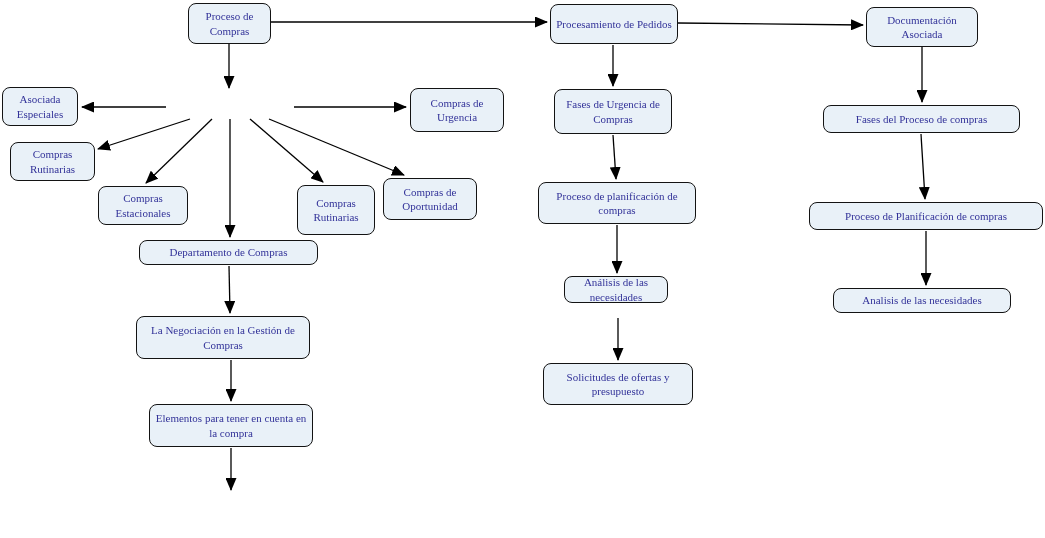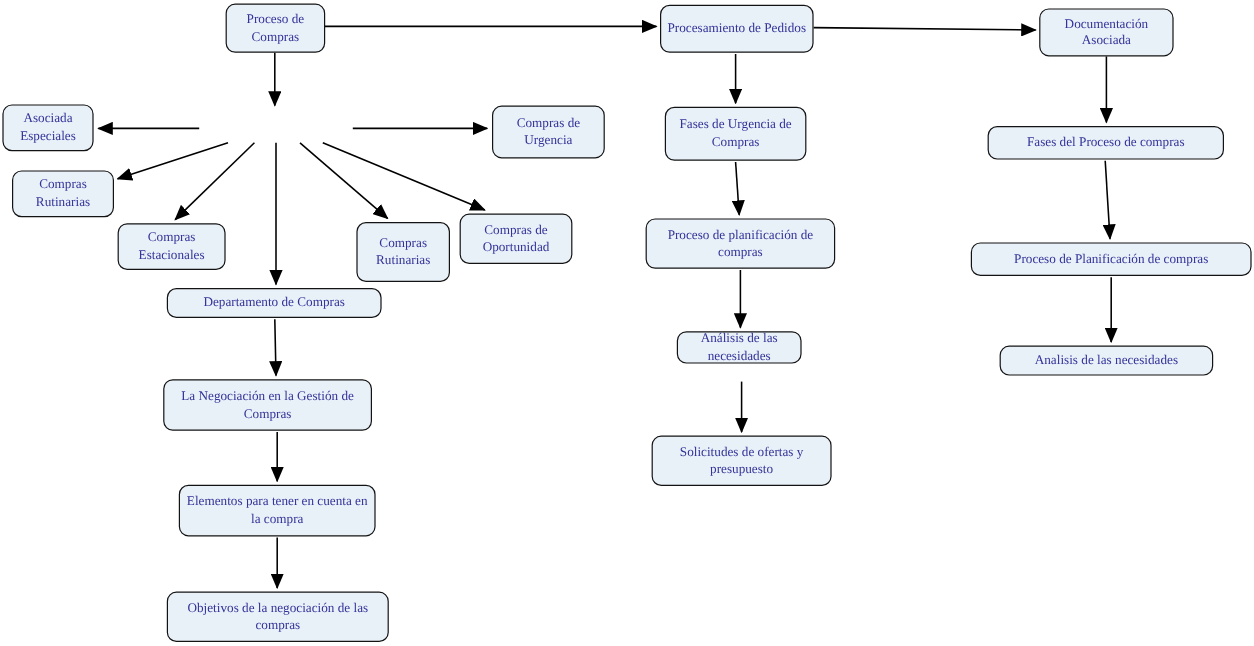--- a/index.html
+++ b/index.html
@@ -90,21 +90,20 @@
   <div class="node" style="left:383px;top:178px;width:94px;height:42px">Compras de Oportunidad</div>
 
   <div class="node" style="left:410px;top:88px;width:94px;height:44px">Compras de Urgencia</div>
 
   <div class="node" style="left:139px;top:240px;width:179px;height:25px">Departamento de Compras</div>
 
   <div class="node" style="left:136px;top:316px;width:174px;height:43px">La Negociación en la Gestión de Compras</div>
 
   <div class="node" style="left:149px;top:404px;width:164px;height:43px">Elementos para tener en cuenta en la compra</div>
 
-  <div class="node" style="left:139px;top:493px;width:185px;height:42px">Objetivos de la negociación de las compras</div>
 
   <div class="node" style="left:554px;top:89px;width:118px;height:45px">Fases de Urgencia de Compras</div>
 
   <div class="node" style="left:538px;top:182px;width:158px;height:42px">Proceso de planificación de compras</div>
 
   <div class="node" style="left:564px;top:276px;width:104px;height:27px">Análisis de las necesidades</div>
 
   <div class="node" style="left:543px;top:363px;width:150px;height:42px">Solicitudes de ofertas y presupuesto</div>
 
   <div class="node" style="left:823px;top:105px;width:197px;height:28px">Fases del Proceso de compras</div>

